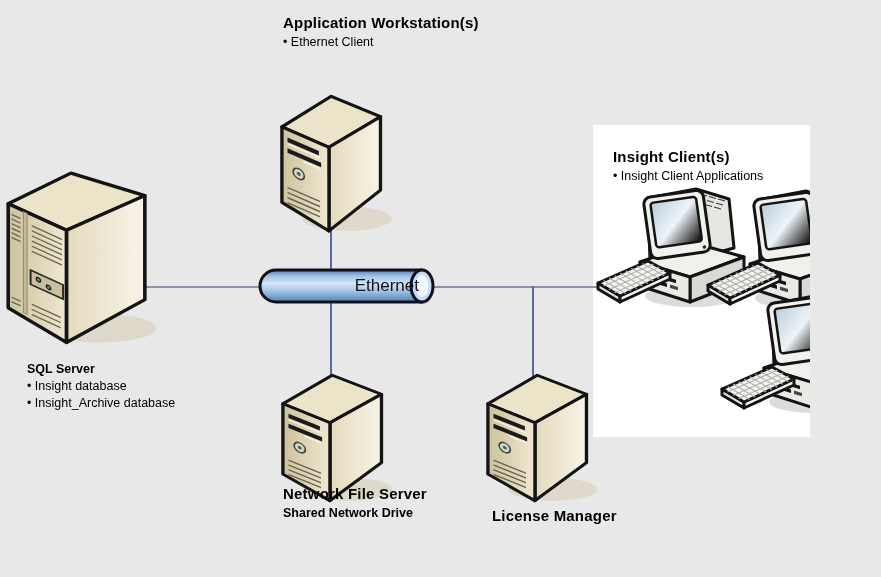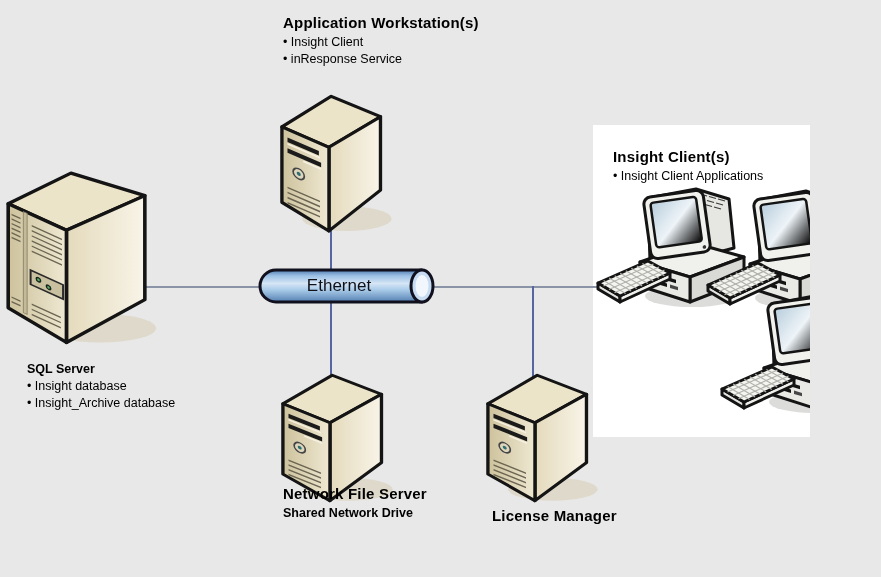--- a/index.html
+++ b/index.html
@@ -4,21 +4,21 @@
 <style>
   html,body{margin:0;padding:0}
   body{background:#e8e8e8;font-family:"Liberation Sans",sans-serif;color:#000}
   .stage{position:relative;width:810px;height:577px;background:#e8e8e8;overflow:hidden}
   .gfx{position:absolute;left:0;top:0}
   .label{position:absolute;white-space:nowrap}
   .label h3{margin:0 0 2px 0;font-size:15px;font-weight:bold;line-height:19px;letter-spacing:.2px}
   .label .sub{font-size:12.5px;line-height:17px;font-weight:bold}
   .label .sub.normal{font-weight:bold}
   .label .bullet{font-size:12.5px;line-height:17px;font-weight:normal}
-  .eth-label{position:absolute;left:259px;top:276px;width:160px;text-align:center;
+  .eth-label{position:absolute;left:259px;top:276px;width:160px;text-align:right;
              font-size:17px;line-height:20px;color:#101018}
 </style>
 </head>
 <body>
 
 <div class="stage">
 
   <svg class="gfx" width="881" height="577" viewBox="0 0 881 577">
     <defs>
       <linearGradient id="gFront" x1="0" y1="0" x2="1" y2="0">
@@ -141,22 +141,21 @@
     <g transform="translate(706,188)">
       <use href="#pc"></use>
     </g>
     <g transform="translate(720,292)">
       <use href="#pc"></use>
     </g>
   </svg>
 
   <div class="label" style="left:283px;top:13px">
     <h3>Application Workstation(s)</h3>
-    <div class="bullet">• Insight Client</div>
-    <div class="bullet">• inResponse Service</div>
+    <div class="bullet">• Ethernet Client</div>
   </div>
 
   <div class="label" style="left:27px;top:361px">
     <div class="sub normal">SQL Server</div>
     <div class="bullet">• Insight database</div>
     <div class="bullet">• Insight_Archive database</div>
   </div>
 
   <div class="label" style="left:283px;top:484px">
     <h3>Network File Server</h3>

